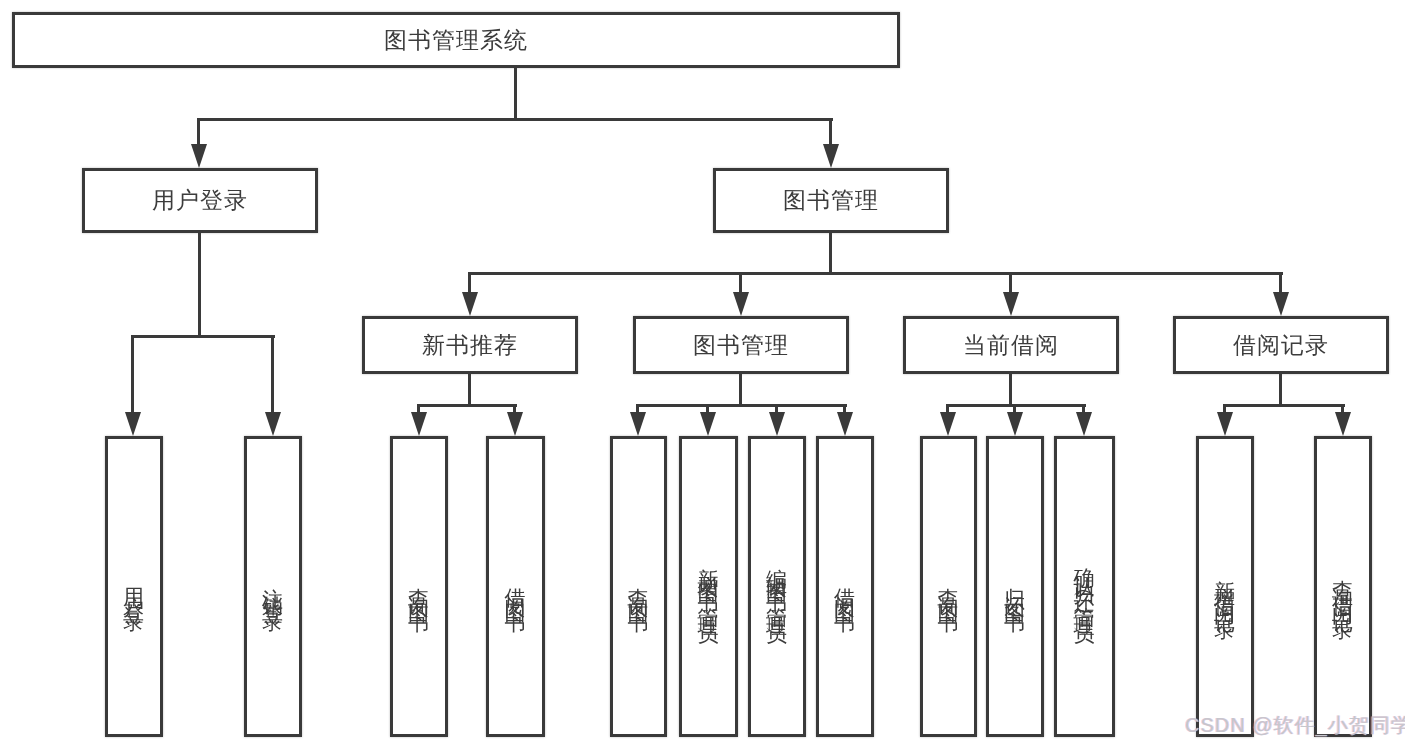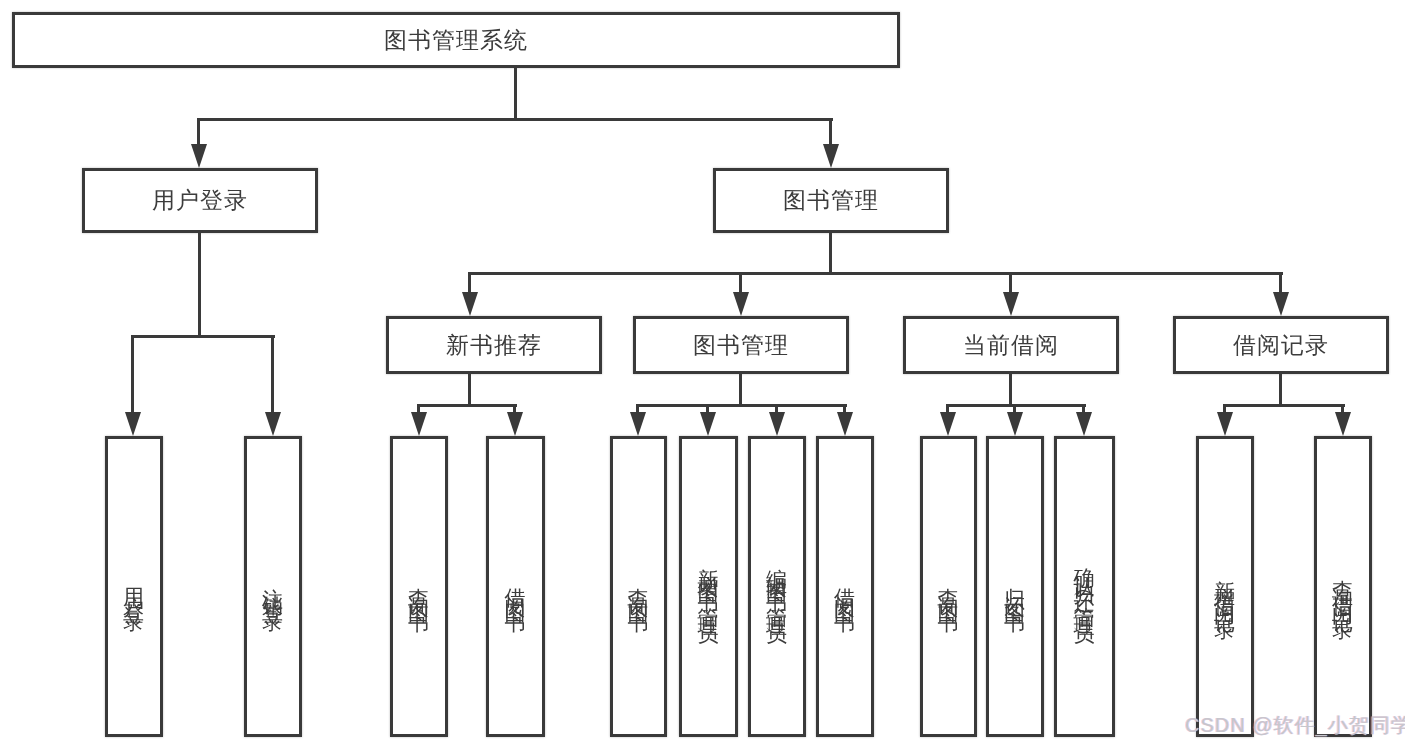--- a/index.html
+++ b/index.html
@@ -68,21 +68,21 @@
   <div class="line" style="left:468px; top:272px; width:815px; height:3px;"></div>
   <div class="line" style="left:468px;  top:272px; width:3px; height:26px;"></div>
   <div class="line" style="left:739px;  top:272px; width:3px; height:26px;"></div>
   <div class="line" style="left:1009px; top:272px; width:3px; height:26px;"></div>
   <div class="line" style="left:1279px; top:272px; width:3px; height:26px;"></div>
   <div class="arrow" style="left:462px;  top:292px;"></div>
   <div class="arrow" style="left:733px;  top:292px;"></div>
   <div class="arrow" style="left:1003px; top:292px;"></div>
   <div class="arrow" style="left:1273px; top:292px;"></div>
 
-  <div class="box" style="left:362px; top:316px; width:216px; height:58px;margin-left:24px;">
+  <div class="box" style="left:362px; top:316px; width:216px; height:58px;">
     <span class="hlabel">新书推荐</span>
   </div>
   <div class="box" style="left:633px; top:316px; width:216px; height:58px;">
     <span class="hlabel">图书管理</span>
   </div>
   <div class="box" style="left:903px; top:316px; width:216px; height:58px;text-align:center;">
     <span class="hlabel">当前借阅</span>
   </div>
   <div class="box" style="left:1173px; top:316px; width:216px; height:58px;">
     <span class="hlabel">借阅记录</span>

